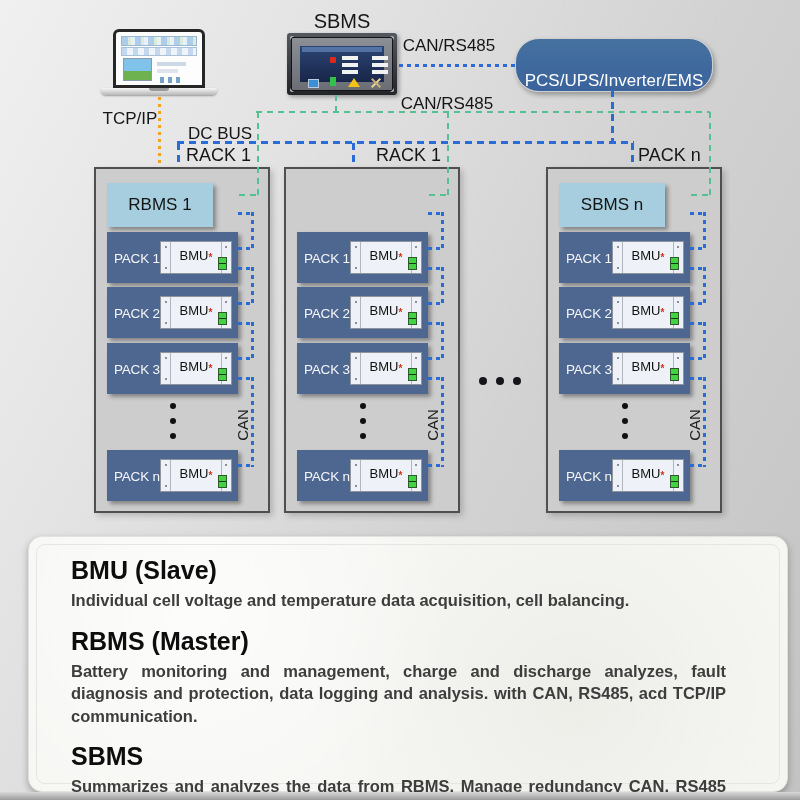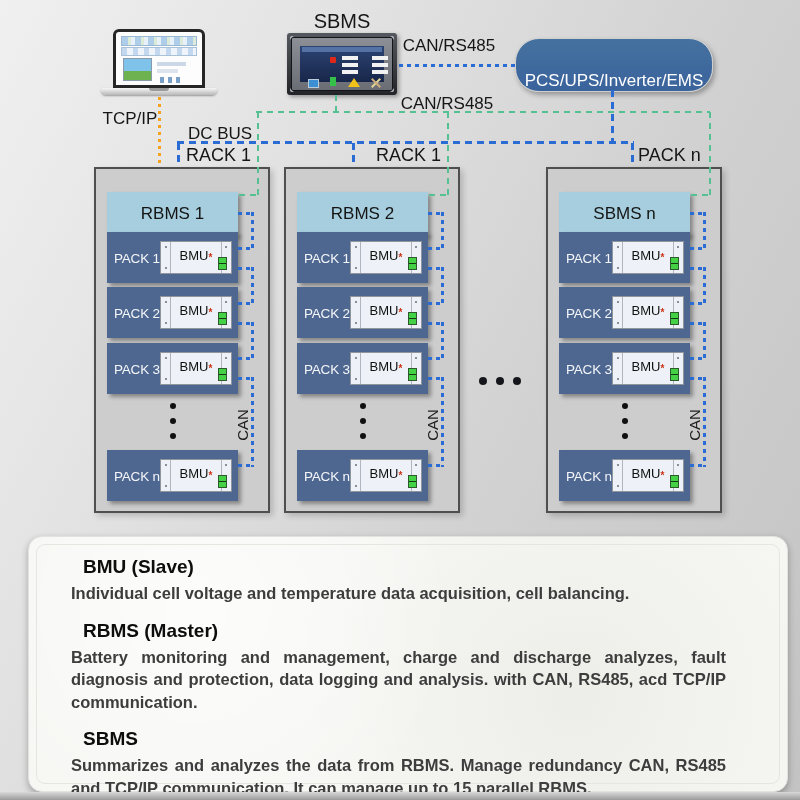--- a/index.html
+++ b/index.html
@@ -53,21 +53,21 @@
   
   .pcs{position:absolute;left:515px;top:38px;width:196px;height:52px;border-radius:24px;
     background:linear-gradient(#45719f,#3a639c);border:1px solid #cfcfcf;box-shadow:2px 3px 5px rgba(0,0,0,.3);
     display:flex;align-items:flex-end;justify-content:center;color:#fff;font-size:17px;}
 
   
   .rack-zone{position:absolute;top:100px;width:176px;height:415px;}
   .rack-label{position:absolute;left:92px;top:45px;font-size:18px;color:#161616;white-space:nowrap;}
   .rack-box{position:absolute;left:0;top:67px;width:176px;height:346px;background:#cdcdcd;
     border:2px solid #4f4f4f;box-sizing:border-box;box-shadow:3px 3px 6px rgba(0,0,0,.18);}
-  .rbms{position:absolute;left:13px;top:92px;width:131px;height:44px;background:#a6cede;
+  .rbms{position:absolute;left:13px;top:83px;width:106px;height:44px;background:#a6cede;
     box-shadow:3px 3px 4px rgba(0,0,0,.35);display:flex;align-items:center;justify-content:center;
     font-size:17px;color:#141414;}
   .pack{position:absolute;left:13px;width:131px;height:51px;background:#4e6790;box-shadow:3px 3px 4px rgba(0,0,0,.35);}
   .pack-name{position:absolute;left:7px;top:50%;transform:translateY(-50%);color:#f4f6f9;
     font-size:13.5px;letter-spacing:-.2px;white-space:nowrap;}
   .bmu{position:absolute;left:53px;top:9px;width:72px;height:33px;border:1px solid #8f959d;box-sizing:border-box;
     background-color:#eef1f8;
     background-image:
       radial-gradient(circle 2px at 5px 5px,#8a8f97 60%,transparent 65%),
       radial-gradient(circle 2px at 5px calc(100% - 5px),#8a8f97 60%,transparent 65%),
@@ -88,21 +88,21 @@
 
   
   .panel{position:absolute;left:28px;top:536px;width:760px;height:256px;border-radius:14px;box-sizing:border-box;
     background:
       radial-gradient(circle at 22% 28%,rgba(255,255,255,.7),transparent 42%),
       radial-gradient(circle at 72% 64%,rgba(232,232,226,.6),transparent 46%),
       #f6f6f3;
     border:1px solid #e2e2de;box-shadow:0 3px 7px rgba(0,0,0,.28);}
   .panel-inner{position:absolute;inset:7px;border:1px solid #e6e6e1;border-radius:9px;
     padding:6px 30px 0 34px;box-sizing:border-box;}
-  .panel-inner h3{margin:15px 12px 4px;font-size:19px;color:#0d0d0d;}
+  .panel-inner h3{margin:15px 0 4px;font-size:25px;color:#0d0d0d;}
   .panel-inner .sec:first-child h3{margin-top:5px;}
   .panel-inner p{margin:0;width:655px;font-size:16.5px;line-height:22.5px;color:#3d3d3d;text-align:justify;font-weight:bold;}
 
   .bottom-strip{position:absolute;left:0;top:792px;width:800px;height:8px;
     background:linear-gradient(#d8d8d8,#9b9b9b);}
 </style>
 </head>
 <body>
 
 <div id="stage">
@@ -216,23 +216,20 @@
     <div class="v-dot-blue" style="left:157px;top:222px;height:38px;"></div>
     <div class="h-dot-blue" style="left:144px;top:257px;width:15px;"></div>
     <div class="h-dot-blue" style="left:144px;top:277px;width:15px;"></div>
     <div class="v-dot-blue" style="left:157px;top:277px;height:90px;"></div>
     <div class="h-dot-blue" style="left:144px;top:364px;width:15px;"></div>
   </div>
 
   <div class="rack-zone" style="left:284px;">
     <div class="rack-label">RACK 1</div>
     <div class="rack-box"></div>
-    <div class="rbms">
-      <span>RBMS 2</span>
-    </div>
     <div class="pack" style="top:132px;">
       <span class="pack-name">PACK 1</span>
       <div class="bmu">
         <span class="bmu-txt">BMU</span>
         <span class="bmu-mark">*</span>
         <div class="batt"></div>
       </div>
     </div>
     <div class="pack" style="top:187px;">
       <span class="pack-name">PACK 2</span>

